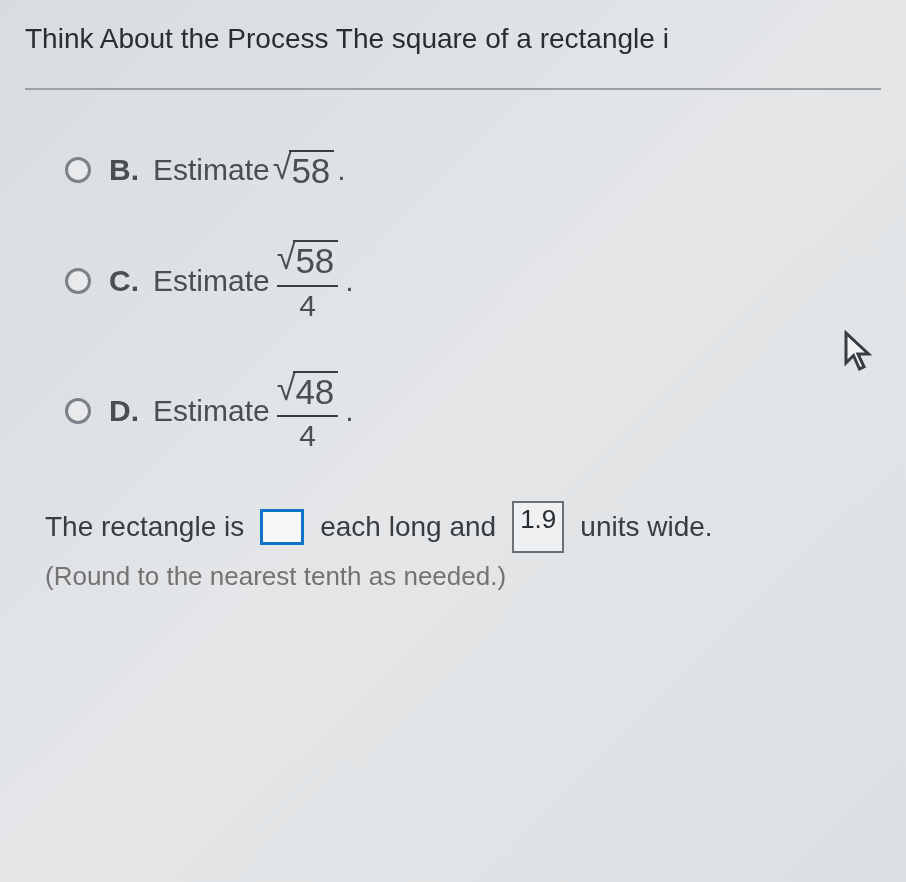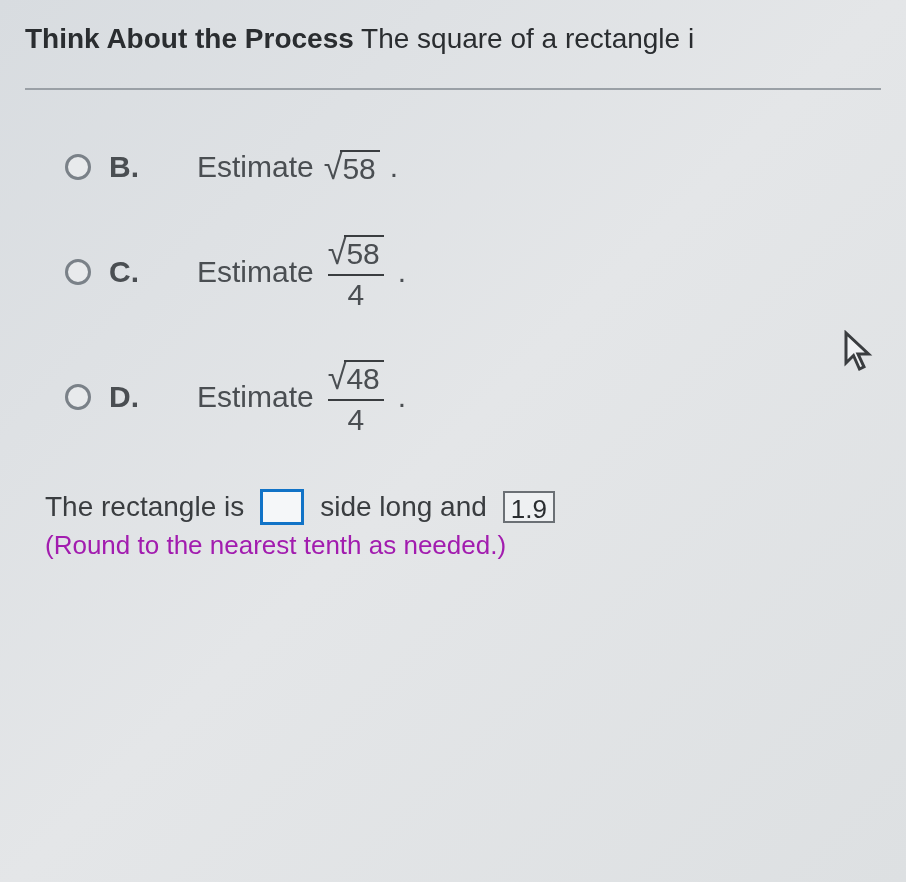--- a/index.html
+++ b/index.html
@@ -17,21 +17,21 @@
       overflow: hidden;
       position: relative;
     }
     .question-header {
       font-size: 28px;
       line-height: 1.35;
       color: #2a2d30;
       margin-bottom: 30px;
     }
     .question-header .bold-lead {
-      font-weight: bold;
+      font-weight: normal;
     }
     .divider {
       border: none;
       border-top: 2px solid #9aa0a6;
       margin: 20px 0 60px 0;
     }
     .options {
       padding-left: 40px;
     }
     .option-row {
@@ -51,36 +51,35 @@
       background: #e8eaec;
     }
     .option-letter {
       font-weight: bold;
       margin-right: 14px;
       min-width: 30px;
     }
     .option-text {
       display: flex;
       align-items: center;
-      gap: 10px;
-      margin-left: 44px;
+      gap: 3px;
     }
     .sqrt-wrap {
       display: inline-flex;
       align-items: flex-start;
       line-height: 1;
     }
     .sqrt-sym {
       font-size: 34px;
       margin-right: -2px;
     }
     .sqrt-val {
       border-top: 2.5px solid #3a3d40;
       padding: 0 4px 0 2px;
-      font-size: 30px;
+      font-size: 35px;
       line-height: 1.1;
     }
     .fraction {
       display: inline-flex;
       flex-direction: column;
       align-items: center;
       line-height: 1;
       margin: 0 4px;
       vertical-align: middle;
     }
@@ -113,33 +112,34 @@
       display: inline-block;
       width: 44px;
       height: 36px;
       border: 3px solid #1173c7;
       background: #f5f7f9;
       vertical-align: middle;
     }
     .filled-box {
       display: inline-block;
       min-width: 50px;
-      height: 32px;
+      height: 52px;
       border: 2px solid #6b7075;
       background: #eef0f2;
       text-align: center;
       line-height: 32px;
       font-size: 26px;
       padding: 0 6px;
       vertical-align: middle;
       color: #2a2d30;
     }
     .hint-line {
       font-size: 26px;
-      color: #a21caf;
+      color: #737373;
+      margin-top: 8px;
     }
     .cursor-icon {
       position: absolute;
       top: 330px;
       right: 30px;
     }
     .cursor-icon svg {
       width: 36px;
       height: 42px;
     }
@@ -205,22 +205,23 @@
       <span>.</span>
     </span>
   </div>
 
 </div>
 
 <div class="answer-section">
   <div class="answer-line">
     <span>The rectangle is</span>
     <span class="blank-box"></span>
-    <span>side long and</span>
+    <span>each long and</span>
     <span class="filled-box">1.9</span>
+    <span>units wide.</span>
   </div>
   <div class="hint-line">(Round to the nearest tenth as needed.)</div>
 </div>
 
 <div class="cursor-icon">
   <svg viewBox="0 0 24 28">
     <path d="M 4 2 L 4 22 L 9 17 L 13 26 L 16 24.5 L 12 16 L 19 16 Z" fill="#f0f2f4" stroke="#3a3d40" stroke-width="2"></path>
   </svg>
 </div>
 

